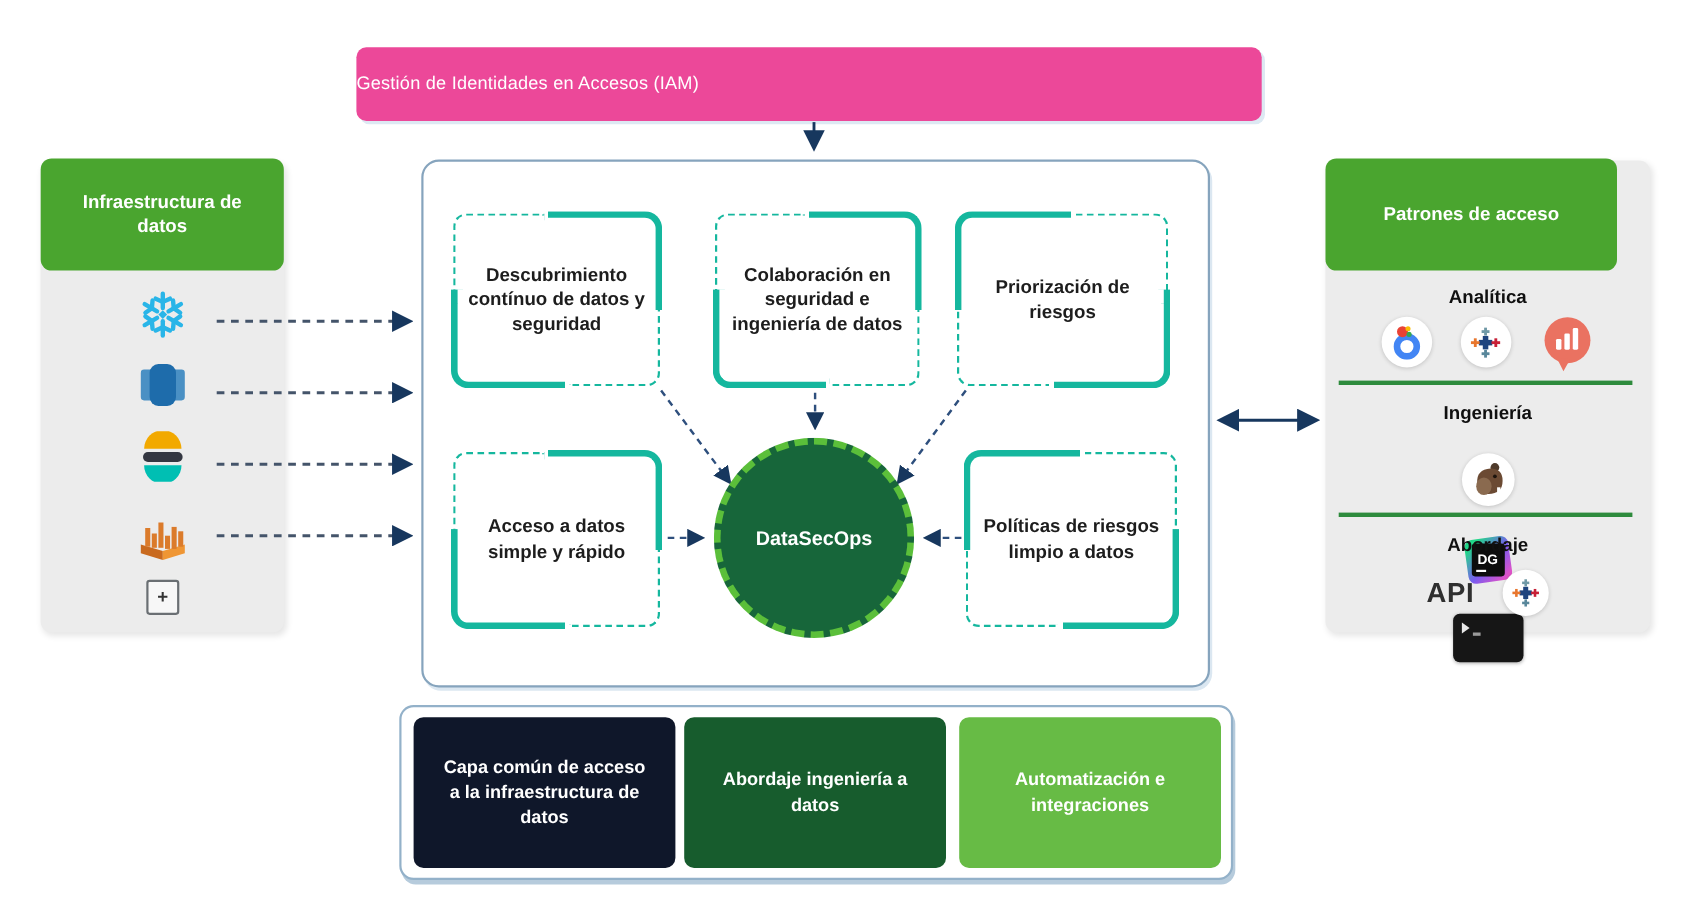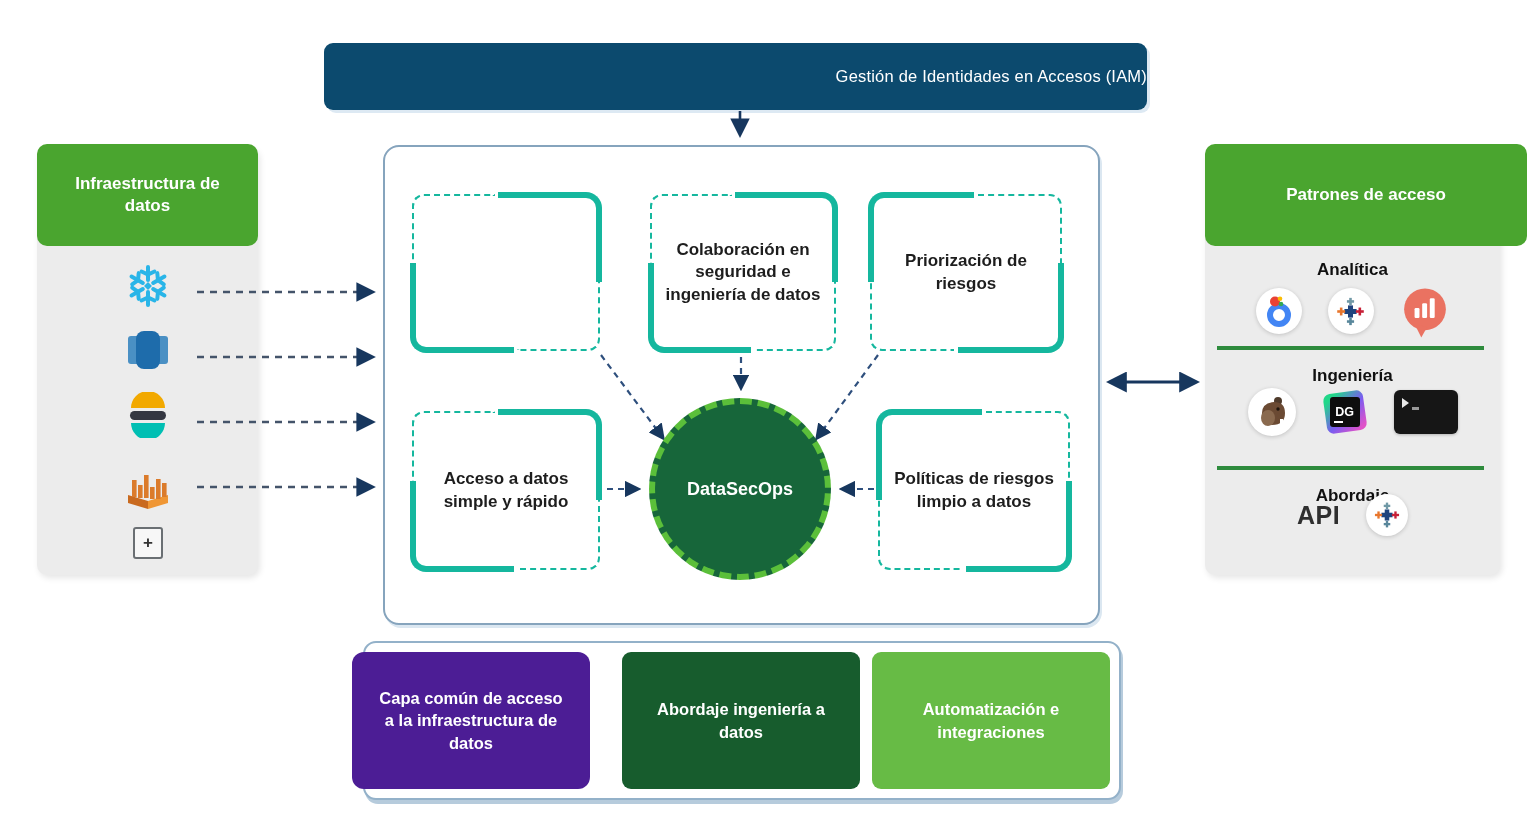--- a/index.html
+++ b/index.html
@@ -4,39 +4,39 @@
 <style>
   * { box-sizing: border-box; }
   html,body { margin:0; padding:0; background:#ffffff; }
   .canvas{
     position:relative; width:1528px; height:823px; background:#ffffff;
     font-family:"Liberation Sans", sans-serif; overflow:hidden;
   }
   
   .banner{
     position:absolute; left:324px; top:43px; width:823px; height:67px;
-    background:#0c4a6e; border-radius:9px; color:#fff;
-    display:flex; align-items:center; justify-content:flex-end;
+    background:#ec4899; border-radius:9px; color:#fff;
+    display:flex; align-items:center; justify-content:flex-start;
     font-size:16.5px; font-weight:500; letter-spacing:.2px;
     box-shadow:3px 3px 0 #dde9f3;
   }
   
   .panel-body{
     position:absolute; background:#ececec; border-radius:10px;
     box-shadow:2px 3px 6px rgba(0,0,0,.10);
   }
   .panel-head{
     position:absolute; background:#4aa52f; border-radius:10px; color:#fff;
     display:flex; align-items:center; justify-content:center; text-align:center;
     font-weight:700; font-size:17px; line-height:1.3; padding:0 24px; z-index:2;
   }
   .lp-body{ left:37px; top:146px; width:221px; height:429px; }
   .lp-head{ left:37px; top:144px; width:221px; height:102px; }
   .rp-body{ left:1205px; top:146px; width:295px; height:429px; }
-  .rp-head{ left:1205px; top:144px; width:322px; height:102px; }
+  .rp-head{ left:1205px; top:144px; width:265px; height:102px; }
 
   .lp-icon{ position:absolute; z-index:3; display:flex; align-items:center; justify-content:center; }
   .plus-box{
     position:absolute; left:133px; top:527px; width:30px; height:32px;
     border:2px solid #6a6f73; border-radius:3px; background:#f7f7f7; z-index:3;
     display:flex; align-items:center; justify-content:center;
     font-size:17px; font-weight:700; color:#333;
   }
   .rp-label{
     position:absolute; left:1205px; width:295px; text-align:center;
@@ -88,21 +88,21 @@
     position:absolute; left:363px; top:641px; width:758px; height:159px;
     border:2px solid #93b1c9; border-radius:13px; background:#fff;
     box-shadow:2px 4px 0 #b6cbdc; z-index:1;
   }
   .bb{
     position:absolute; top:652px; width:238px; height:137px; border-radius:9px;
     color:#fff; font-weight:700; font-size:16.5px; line-height:1.35;
     display:flex; align-items:center; justify-content:center; text-align:center;
     padding:0 26px; z-index:2;
   }
-  .bb1{ left:352px; background:#4c1d95;border-radius:12px; }
+  .bb1{ left:376px; background:#0f172a; }
   .bb2{ left:622px; background:#175c2d; }
   .bb3{ left:872px; background:#67bb45; }
 
   
   .arrows{ position:absolute; left:0; top:0; width:1528px; height:823px; z-index:3; pointer-events:none; }
 
   
   .dg-outer{ width:46px; height:46px; position:relative; }
   .dg-g1{ position:absolute; left:3px; top:3px; width:40px; height:40px; border-radius:7px;
           transform:rotate(-8deg); background:linear-gradient(140deg,#21d789 15%,#7a5cf0 55%,#e052c8 90%); }
@@ -195,20 +195,21 @@
     <span>+</span>
   </div>
 
   <div class="center-box"></div>
 
   <div class="card vA" style="left:410px; top:192px; width:192px; height:161px;">
     <i class="sol1"></i>
       <i class="sol2"></i>
       <i class="dsh1"></i>
       <i class="dsh2"></i>
+    <span>Descubrimiento contínuo de datos y seguridad</span>
   </div>
   <div class="card vA" style="left:648px; top:192px; width:190px; height:161px;">
     <i class="sol1"></i>
       <i class="sol2"></i>
       <i class="dsh1"></i>
       <i class="dsh2"></i>
     <span>Colaboración en seguridad e ingeniería de datos</span>
   </div>
   <div class="card vB" style="left:868px; top:192px; width:196px; height:161px;">
     <i class="sol1"></i>
@@ -283,21 +284,21 @@
           <rect x="11.5" y="18" width="4" height="8" rx="1"></rect>
           <rect x="17.7" y="14" width="4" height="12" rx="1"></rect>
           <rect x="23.9" y="10" width="4" height="16" rx="1"></rect>
         </g>
       </svg>
     </div>
   </div>
   <div class="divider" style="top:346px;"></div>
 
   <div class="rp-label" style="top:366px;">Ingeniería</div>
-  <div class="rp-row" style="top:388px;">
+  <div class="rp-row" style="top:412px;flex-direction:column;">
     <div class="circle-badge" style="width:48px;height:48px;">
       <svg width="36" height="36" viewBox="0 0 36 36">
         <circle cx="24" cy="7" r="4" fill="#4e3a2b"></circle>
         <path d="M8,21 Q7,9 20,8 Q31,8 31,19 Q31,31 18,31 Q8,31 8,21 Z" fill="#6b4a33"></path>
         <ellipse cx="14" cy="24" rx="7" ry="8" fill="#8a6a4f"></ellipse>
         <circle cx="24" cy="15" r="1.7" fill="#1d140d"></circle>
         <rect x="26" y="25" width="3" height="5" fill="#ffffff"></rect>
       </svg>
     </div>
     <div class="dg-outer">
@@ -308,21 +309,21 @@
       <div class="dg-bar"></div>
     </div>
     <div class="term">
       <span class="tri"></span>
       <span class="dash"></span>
     </div>
   </div>
   <div class="divider" style="top:466px;"></div>
 
   <div class="rp-label" style="top:486px;">Abordaje</div>
-  <div class="rp-row" style="top:494px;">
+  <div class="rp-row" style="top:518px;">
     <span class="api-text">API</span>
     <div class="circle-badge" style="width:42px;height:42px;">
       <svg width="30" height="30" viewBox="0 0 46 46">
         <g fill="#1f447e">
             <rect x="19.5" y="14.5" width="7" height="17"></rect>
             <rect x="14.5" y="19.5" width="17" height="7"></rect>
           </g>
         <g fill="#e8762d">
             <rect x="8.2" y="17.5" width="3.6" height="11"></rect>
             <rect x="4.5" y="21.2" width="11" height="3.6"></rect>

